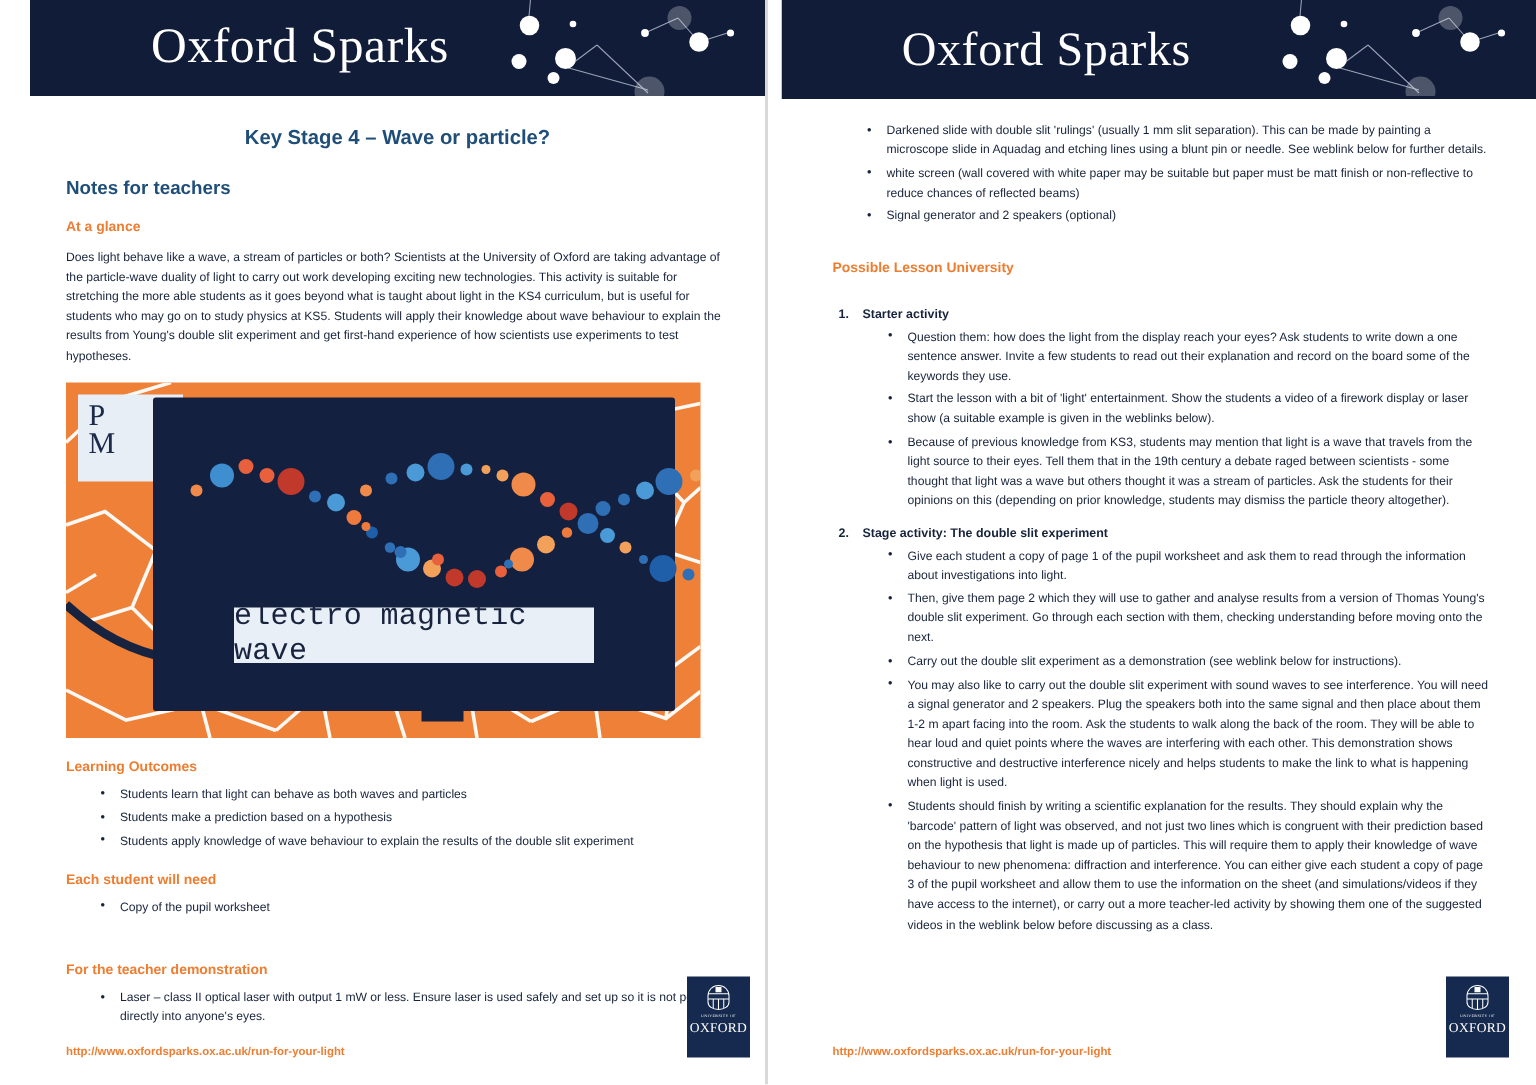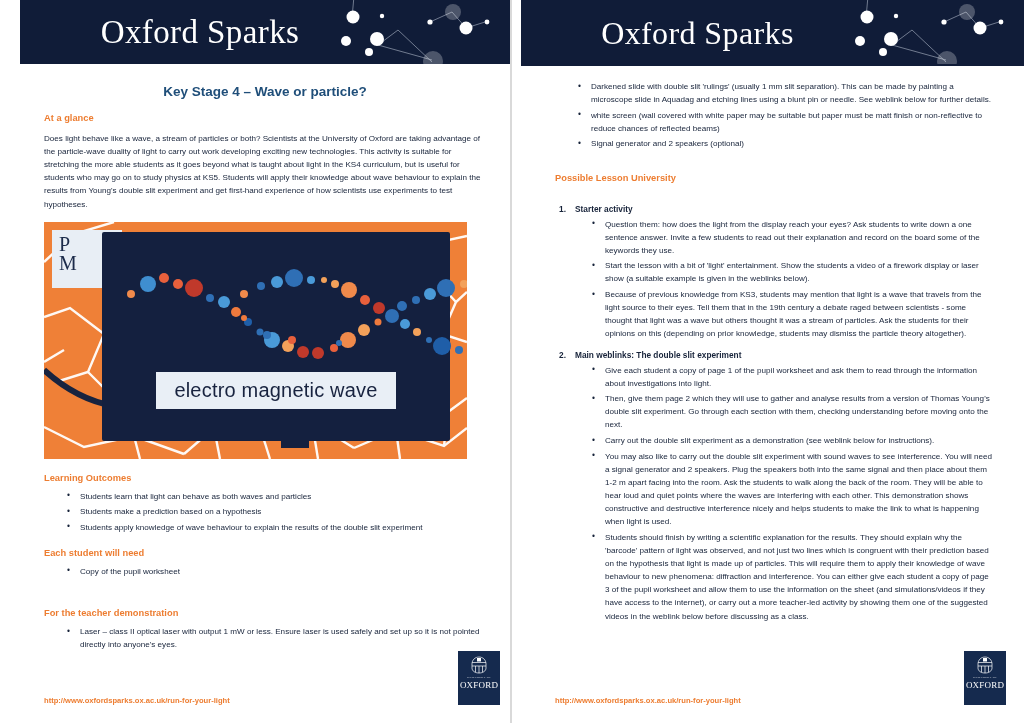--- a/index.html
+++ b/index.html
@@ -187,21 +187,21 @@
   .caption-strip {
     position: absolute;
     left: 112px; top: 150px;
     width: 240px; height: 37px;
     background: #e9eff6;
     display: flex;
     align-items: center;
     justify-content: center;
   }
   .caption-strip span {
-    font-family: Liberation Sans, sans-serif;
+    font-family: Liberation Mono, monospace;
     font-size: 20px;
     color: #18233f;
     letter-spacing: 0.2px;
   }
   .dot-wave { position: absolute; left: 0; top: 0; width: 423px; height: 237px; }
 
   
   .footer {
     position: absolute;
     left: 24px; right: 10px; bottom: 18px;
@@ -277,20 +277,21 @@
           <circle cx="49" cy="52" r="4"></circle>
           <circle cx="110" cy="22" r="2.6"></circle>
           <circle cx="146" cy="28" r="6.5"></circle>
           <circle cx="167" cy="22" r="2.4"></circle>
         </g>
       </svg>
     </div>
 
     <div class="body-area">
       <div class="doc-title">Key Stage 4 – Wave or particle?</div>
+      <div class="h2">Notes for teachers</div>
       <div class="h3">At a glance</div>
       <p class="para">Does light behave like a wave, a stream of particles or both? Scientists at the University of Oxford are taking advantage of the particle-wave duality of light to carry out work developing exciting new technologies. This activity is suitable for stretching the more able students as it goes beyond what is taught about light in the KS4 curriculum, but is useful for students who may go on to study physics at KS5. Students will apply their knowledge about wave behaviour to explain the results from Young's double slit experiment and get first-hand experience of how scientists use experiments to test hypotheses.</p>
 
       <div class="illustration">
         <svg class="map-lines" viewBox="0 0 423 237" preserveAspectRatio="none">
           <g stroke="#ffffff" stroke-width="2.4" fill="none" opacity="0.95">
             <path d="M0 40 L30 12 L70 0"></path>
             <path d="M0 95 L26 86 L60 112 L44 150 L12 160"></path>
             <path d="M44 150 L80 186 L120 200"></path>
             <path d="M0 205 L40 225 L90 214 L140 232"></path>
@@ -470,21 +471,21 @@
       <ol class="numbered">
         <li>
           <span class="num-label">Starter activity</span>
           <ul class="bullets">
             <li>Question them: how does the light from the display reach your eyes? Ask students to write down a one sentence answer. Invite a few students to read out their explanation and record on the board some of the keywords they use.</li>
             <li>Start the lesson with a bit of 'light' entertainment. Show the students a video of a firework display or laser show (a suitable example is given in the weblinks below).</li>
             <li>Because of previous knowledge from KS3, students may mention that light is a wave that travels from the light source to their eyes. Tell them that in the 19th century a debate raged between scientists - some thought that light was a wave but others thought it was a stream of particles. Ask the students for their opinions on this (depending on prior knowledge, students may dismiss the particle theory altogether).</li>
           </ul>
         </li>
         <li>
-          <span class="num-label">Main weblinks: The double slit experiment</span>
+          <span class="num-label">Stage activity: The double slit experiment</span>
           <ul class="bullets">
             <li>Give each student a copy of page 1 of the pupil worksheet and ask them to read through the information about investigations into light.</li>
             <li>Then, give them page 2 which they will use to gather and analyse results from a version of Thomas Young's double slit experiment. Go through each section with them, checking understanding before moving onto the next.</li>
             <li>Carry out the double slit experiment as a demonstration (see weblink below for instructions).</li>
             <li>You may also like to carry out the double slit experiment with sound waves to see interference. You will need a signal generator and 2 speakers. Plug the speakers both into the same signal and then place about them 1-2 m apart facing into the room. Ask the students to walk along the back of the room. They will be able to hear loud and quiet points where the waves are interfering with each other. This demonstration shows constructive and destructive interference nicely and helps students to make the link to what is happening when light is used.</li>
             <li>Students should finish by writing a scientific explanation for the results. They should explain why the 'barcode' pattern of light was observed, and not just two lines which is congruent with their prediction based on the hypothesis that light is made up of particles. This will require them to apply their knowledge of wave behaviour to new phenomena: diffraction and interference. You can either give each student a copy of page 3 of the pupil worksheet and allow them to use the information on the sheet (and simulations/videos if they have access to the internet), or carry out a more teacher-led activity by showing them one of the suggested videos in the weblink below before discussing as a class.</li>
           </ul>
         </li>
       </ol>
     </div>

